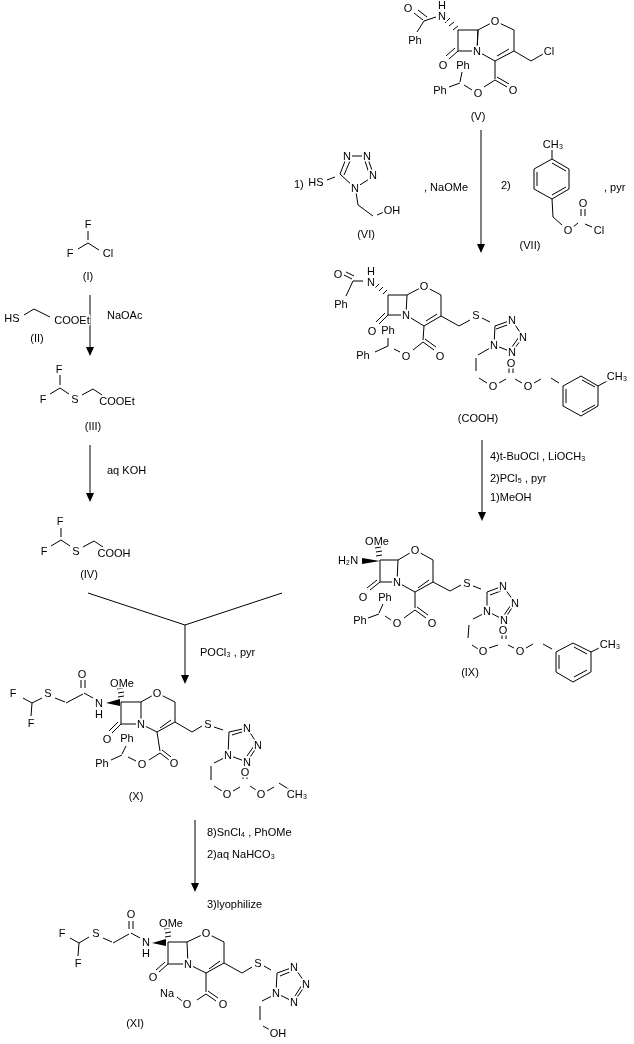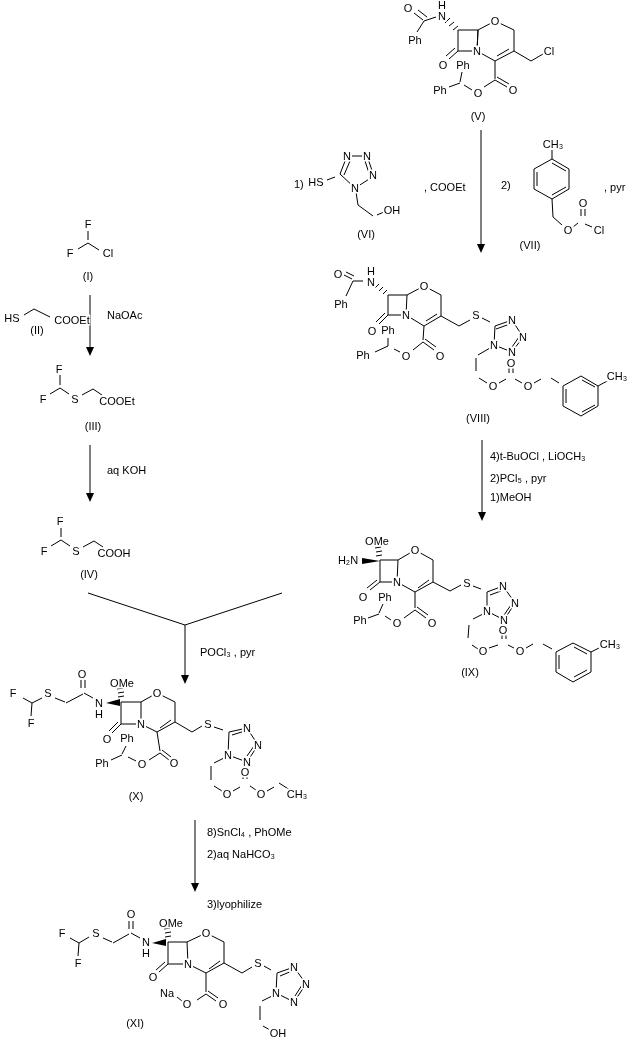--- a/index.html
+++ b/index.html
@@ -159,21 +159,21 @@
     </g>
   </svg>
 
   <div id="labels">
       <span class="lbl" style="left: 88px; top: 224px;">F</span>
       <span class="lbl" style="left: 70px; top: 253px;">F</span>
       <span class="lbl" style="left: 108px; top: 253px;">Cl</span>
       <span class="lbl" style="left: 88px; top: 276px;">(I)</span>
       <span class="lbl" style="left: 12px; top: 318px;">HS</span>
       <span class="lbl" style="left: 72px; top: 320px;">COOEt</span>
-      <span class="lbl" style="left: 37px; top: 330px;">(II)</span>
+      <span class="lbl" style="left: 37px; top: 338px;">(II)</span>
       <span class="lbl" style="left: 59px; top: 369px;">F</span>
       <span class="lbl" style="left: 43px; top: 399px;">F</span>
       <span class="lbl" style="left: 75px; top: 399px;">S</span>
       <span class="lbl" style="left: 117px; top: 401px;">COOEt</span>
       <span class="lbl" style="left: 93px; top: 426px;">(III)</span>
       <span class="lbl" style="left: 60px; top: 521px;">F</span>
       <span class="lbl" style="left: 44px; top: 551px;">F</span>
       <span class="lbl" style="left: 76px; top: 551px;">S</span>
       <span class="lbl" style="left: 114px; top: 553px;">COOH</span>
       <span class="lbl" style="left: 89px; top: 574px;">(IV)</span>
@@ -215,21 +215,21 @@
       <span class="lbl" style="left: 440px; top: 356px;">O</span>
       <span class="lbl" style="left: 476px; top: 315px;">S</span>
       <span class="lbl" style="left: 512px; top: 320px;">N</span>
       <span class="lbl" style="left: 523px; top: 337px;">N</span>
       <span class="lbl" style="left: 512px; top: 352px;">N</span>
       <span class="lbl" style="left: 494px; top: 345px;">N</span>
       <span class="lbl" style="left: 493px; top: 386px;">O</span>
       <span class="lbl" style="left: 511px; top: 363px;">O</span>
       <span class="lbl" style="left: 528px; top: 386px;">O</span>
       <span class="lbl" style="left: 617px; top: 376px;">CH₃</span>
-      <span class="lbl" style="left: 478px; top: 418px;">(VIII)</span>
+      <span class="lbl" style="left: 478px; top: 418px;">(COOH)</span>
       <span class="lbl" style="left: 377px; top: 541px;">OMe</span>
       <span class="lbl" style="left: 348px; top: 560px;">H₂N</span>
       <span class="lbl" style="left: 415px; top: 550px;">O</span>
       <span class="lbl" style="left: 397px; top: 582px;">N</span>
       <span class="lbl" style="left: 363px; top: 597px;">O</span>
       <span class="lbl" style="left: 385px; top: 597px;">Ph</span>
       <span class="lbl" style="left: 360px; top: 620px;">Ph</span>
       <span class="lbl" style="left: 397px; top: 623px;">O</span>
       <span class="lbl" style="left: 432px; top: 623px;">O</span>
       <span class="lbl" style="left: 467px; top: 583px;">S</span>
@@ -283,21 +283,21 @@
       <span class="lbl" style="left: 294px; top: 967px;">N</span>
       <span class="lbl" style="left: 306px; top: 984px;">N</span>
       <span class="lbl" style="left: 294px; top: 1002px;">N</span>
       <span class="lbl" style="left: 276px; top: 993px;">N</span>
       <span class="lbl" style="left: 278px; top: 1033px;">OH</span>
       <span class="lbl" style="left: 135px; top: 1023px;">(XI)</span>
       <span class="lbl left" style="left: 106px; top: 315px;">NaOAc</span>
       <span class="lbl left" style="left: 106px; top: 470px;">aq KOH</span>
       <span class="lbl left" style="left: 199px; top: 652px;">POCl₃ , pyr</span>
       <span class="lbl left" style="left: 293px; top: 184px;">1)</span>
-      <span class="lbl left" style="left: 423px; top: 187px;">, COOEt</span>
+      <span class="lbl left" style="left: 423px; top: 187px;">, NaOMe</span>
       <span class="lbl left" style="left: 500px; top: 185px;">2)</span>
       <span class="lbl left" style="left: 603px; top: 187px;">, pyr</span>
       <span class="lbl left" style="left: 489px; top: 456px;">4)t-BuOCl , LiOCH₃</span>
       <span class="lbl left" style="left: 489px; top: 478px;">2)PCl₅ , pyr</span>
       <span class="lbl left" style="left: 489px; top: 497px;">1)MeOH</span>
       <span class="lbl left" style="left: 206px; top: 832px;">8)SnCl₄ , PhOMe</span>
       <span class="lbl left" style="left: 206px; top: 854px;">2)aq NaHCO₃</span>
       <span class="lbl left" style="left: 206px; top: 904px;">3)lyophilize</span>
     </div>
 </div>

